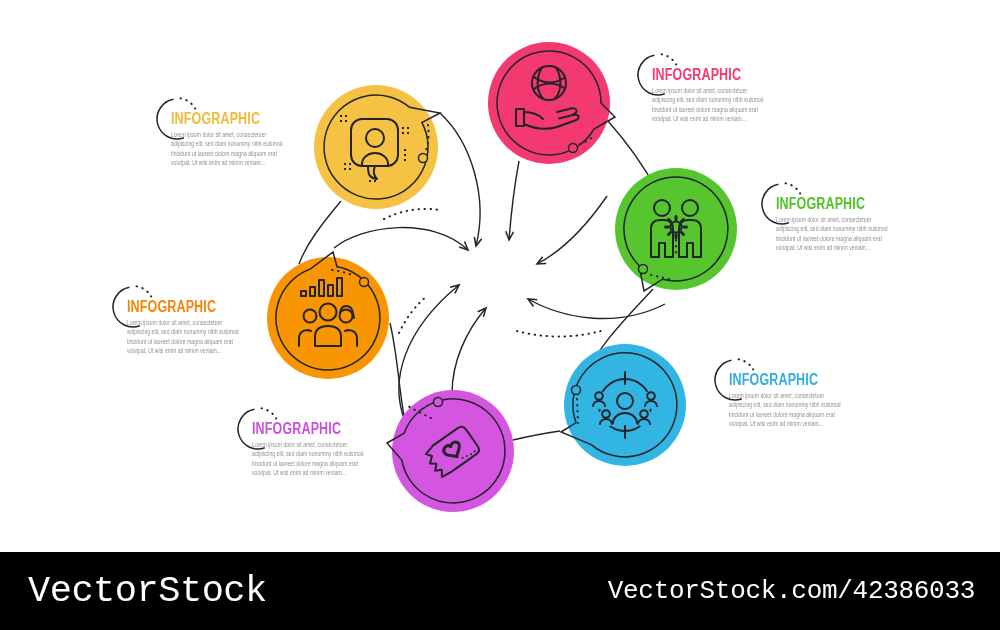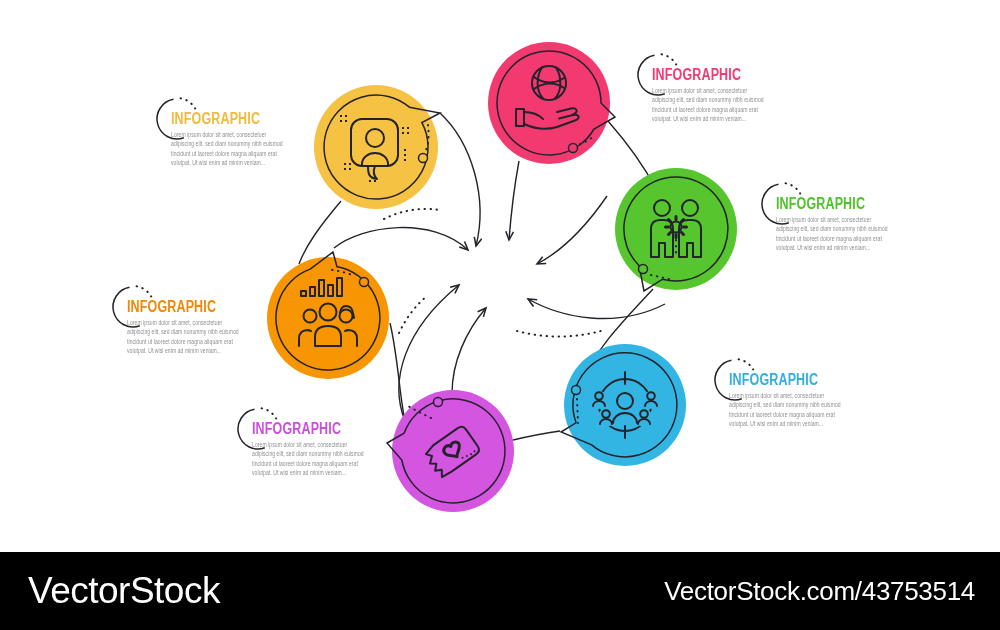--- a/index.html
+++ b/index.html
@@ -15,21 +15,21 @@
   .node{stroke:#23232b;stroke-width:1.5;}
   .dots-f{fill:#23232b;stroke:none;}
   .tblock{position:absolute;z-index:3;width:130px;}
   .deco{position:absolute;left:-22px;top:-20px;}
   .title{font-weight:bold;font-size:16px;line-height:16px;white-space:nowrap;
          transform:scaleX(0.78);transform-origin:left top;letter-spacing:0.2px;}
   .body{margin-top:3px;}
   .bline{font-size:7px;line-height:9.3px;color:#8e8e8e;white-space:nowrap;
          transform:scaleX(0.72);transform-origin:left top;letter-spacing:0.1px;}
   #bar{position:absolute;left:0;bottom:0;width:1000px;height:78px;z-index:5;
-       display:flex;align-items:center;justify-content:space-between;}
+       display:flex;align-items:center;justify-content:space-between;font-family:Liberation Mono, monospace;}
   #logo{font-size:37px;letter-spacing:-0.5px;padding-left:28px;}
   #url{font-size:26px;letter-spacing:-0.3px;padding-right:25px;}
 </style>
 </head>
 <body>
 
 <div id="stage">
 
   <svg id="links" width="1000" height="630">
     <defs>
@@ -265,16 +265,16 @@
     <div class="body">
       <div class="bline">Lorem ipsum dolor sit amet, consectetuer</div>
       <div class="bline">adipiscing elit, sed diam nonummy nibh euismod</div>
       <div class="bline">tincidunt ut laoreet dolore magna aliquam erat</div>
       <div class="bline">volutpat. Ut wisi enim ad minim veniam...</div>
     </div>
   </div>
 
   <div id="bar" style="background:#000000;color:#ffffff;">
     <span id="logo">VectorStock</span>
-    <span id="url">VectorStock.com/43753514</span>
+    <span id="url">VectorStock.com/42386033</span>
   </div>
 
 </div>
 
 </body></html>

